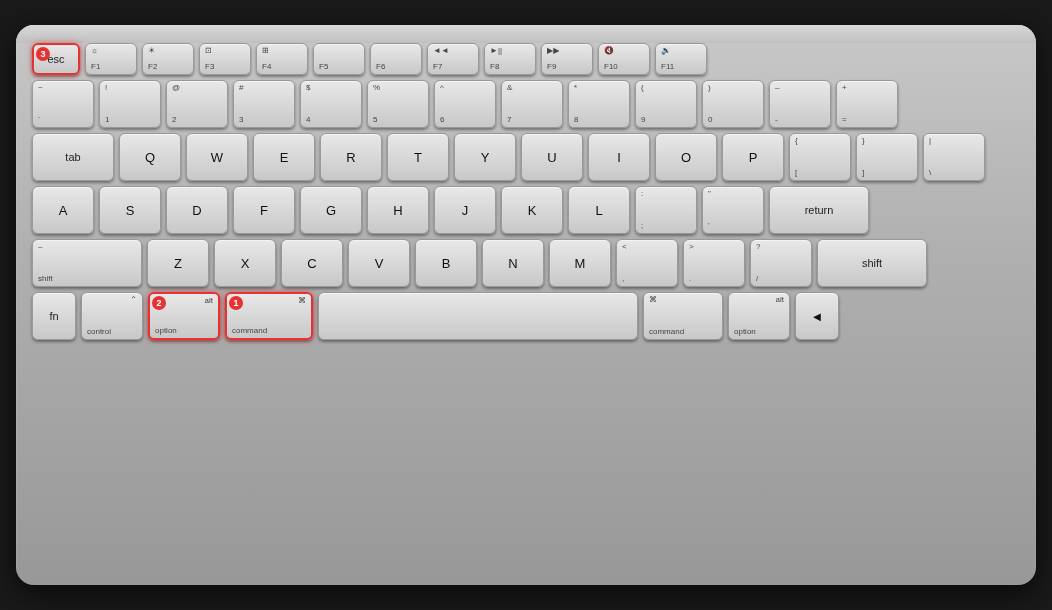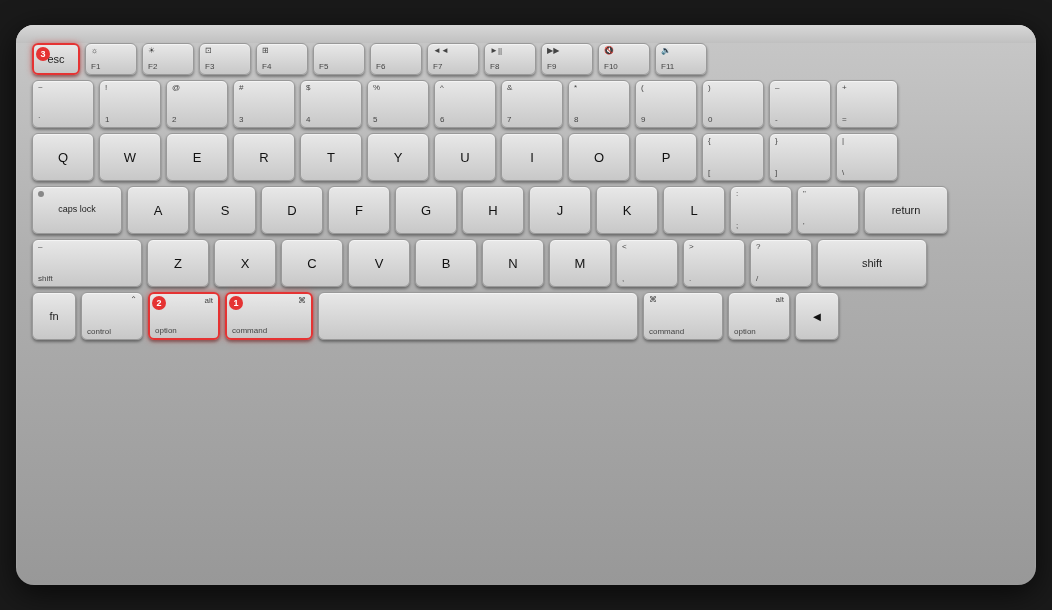--- a/index.html
+++ b/index.html
@@ -121,21 +121,21 @@
     }
     .k-esc   { width: 48px; height: 32px; }
     .k-fkey  { width: 52px; height: 32px; }
 
     .k-std   { width: 62px; height: 48px; }
     .k-tab   { width: 82px; height: 48px; }
     .k-caps  { width: 90px; height: 48px; }
     .k-shift-l { width: 110px; height: 48px; }
     .k-shift-r { width: 110px; height: 48px; }
     .k-backspace { width: 90px; height: 48px; }
-    .k-return { width: 84px; height: 48px; }
+    .k-return { width: 100px; height: 48px; }
     .k-fn-key { width: 44px; height: 48px; }
     .k-ctrl  { width: 62px; height: 48px; }
     .k-opt   { width: 72px; height: 48px; }
     .k-cmd   { width: 88px; height: 48px; }
     .k-space { width: 320px; height: 48px; }
     .k-arrow { width: 44px; height: 48px; }
 
     .row-fn .k-fkey { height: 32px; font-size: 8px; }
 
     .k-right-cmd { width: 80px; height: 48px; }
@@ -244,20 +244,23 @@
       <span class="top-label">–</span>
       <span class="bottom-label">-</span>
     </div>
     <div class="key k-std">
       <span class="top-label">+</span>
       <span class="bottom-label">=</span>
     </div>
   </div>
 
   <div class="key-row">
+    <div class="key k-tab">
+      <span class="center-label">tab</span>
+    </div>
     <div class="key k-std">
       <span class="main-label">Q</span>
     </div>
     <div class="key k-std">
       <span class="main-label">W</span>
     </div>
     <div class="key k-std">
       <span class="main-label">E</span>
     </div>
     <div class="key k-std">
@@ -289,24 +292,20 @@
       <span class="top-label">}</span>
       <span class="bottom-label">]</span>
     </div>
     <div class="key k-std">
       <span class="top-label">|</span>
       <span class="bottom-label">\</span>
     </div>
   </div>
 
   <div class="key-row">
-    <div class="key k-caps">
-      <span style="position:absolute;top:4px;left:5px;width:6px;height:6px;border-radius:50%;background:#888;"></span>
-      <span class="center-label" style="font-size:9px;">caps lock</span>
-    </div>
     <div class="key k-std">
       <span class="main-label">A</span>
     </div>
     <div class="key k-std">
       <span class="main-label">S</span>
     </div>
     <div class="key k-std">
       <span class="main-label">D</span>
     </div>
     <div class="key k-std">

